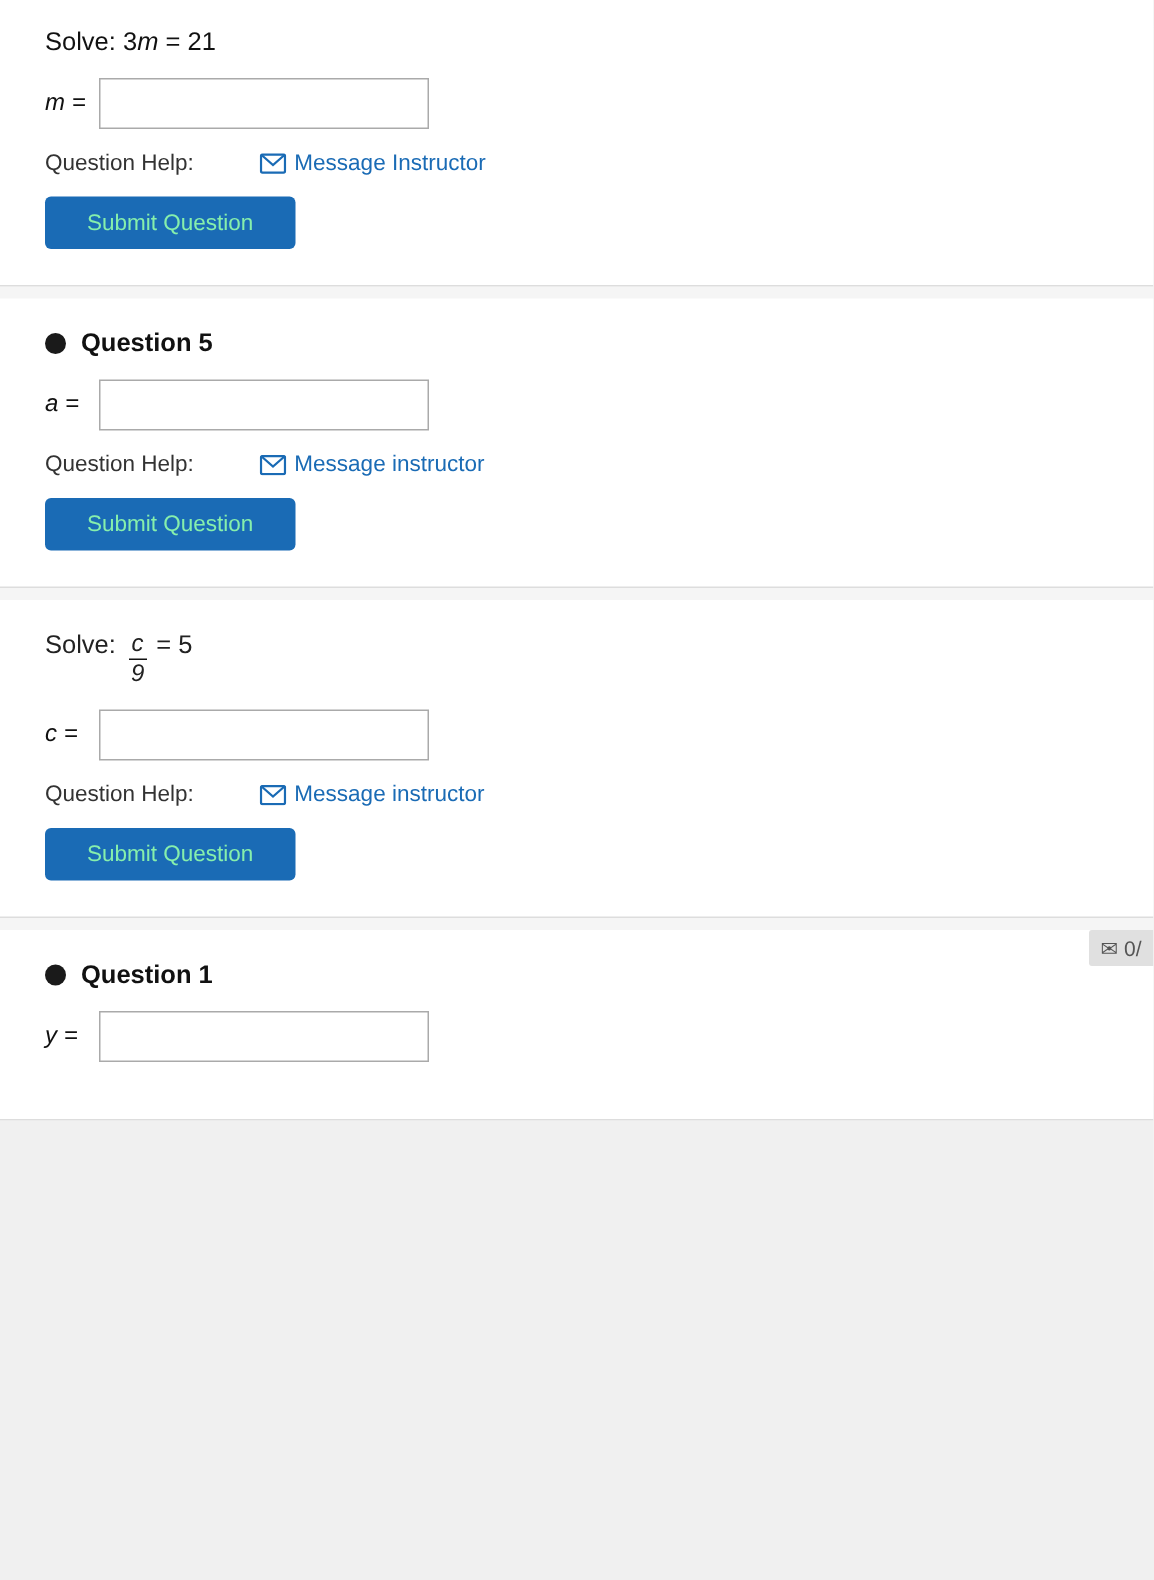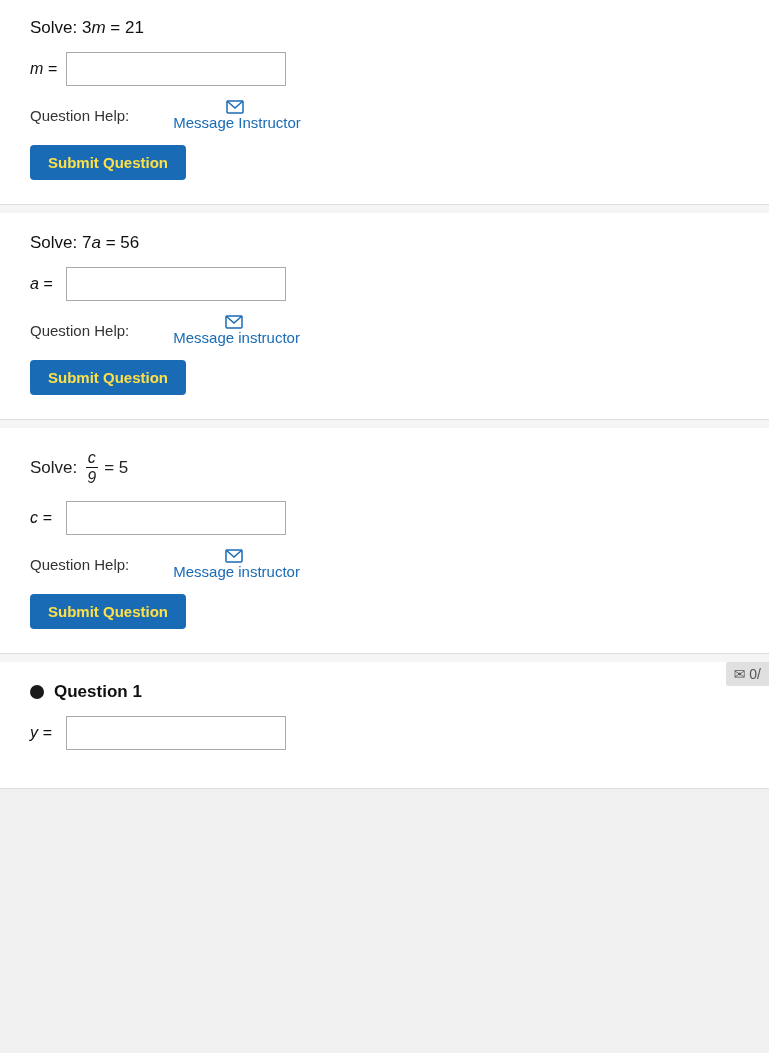--- a/index.html
+++ b/index.html
@@ -126,30 +126,29 @@
     }
 
     .message-link {
       color: #1a6bb5;
       text-decoration: none;
       font-size: 15px;
       font-weight: 500;
       display: flex;
       align-items: center;
       cursor: pointer;
-      flex-direction: column;
     }
 
     .submit-btn {
       background-color: #1a6bb5;
-      color: #fde047;
+      color: #86efac;
       border: none;
-      padding: 9px 18px;
-      font-size: 15px;
-      font-weight: bold;
+      padding: 9px 28px;
+      font-size: 15px;
+      font-weight: normal;
       border-radius: 4px;
       cursor: pointer;
     }
 
     .fraction {
       display: inline-flex;
       flex-direction: column;
       align-items: center;
       font-style: italic;
       vertical-align: middle;
@@ -164,21 +163,20 @@
     }
 
     .fraction .denominator {
       font-size: 16px;
       padding: 0 2px;
       line-height: 1.2;
     }
 
     .solve-line {
       display: flex;
-      align-items: center;
       font-size: 17px;
       margin-bottom: 14px;
     }
 
     .solve-prefix {
       margin-right: 6px;
     }
 
     
     .question-section.last-section {
@@ -209,22 +207,23 @@
         </span>
         <span>Message Instructor</span>
       </a>
     </div>
     <button class="submit-btn">
       <span>Submit Question</span>
     </button>
   </div>
 
   <div class="question-section">
-    <div class="solve-text">
-      Solve: 7<span class="math-var">a</span> = 56
+    <div class="question-header">
+      <div class="question-dot"></div>
+      <span class="question-title">Question 5</span>
     </div>
     <div class="input-row">
       <span class="var-label"><em>a</em> =</span>
       <input class="answer-input" type="text" style="">
     </div>
     <div class="question-help-row">
       <span class="help-label">Question Help:</span>
       <a class="message-link">
         <span class="message-icon">
           <svg viewBox="0 0 18 14" fill="none" xmlns="http://www.w3.org/2000/svg">

